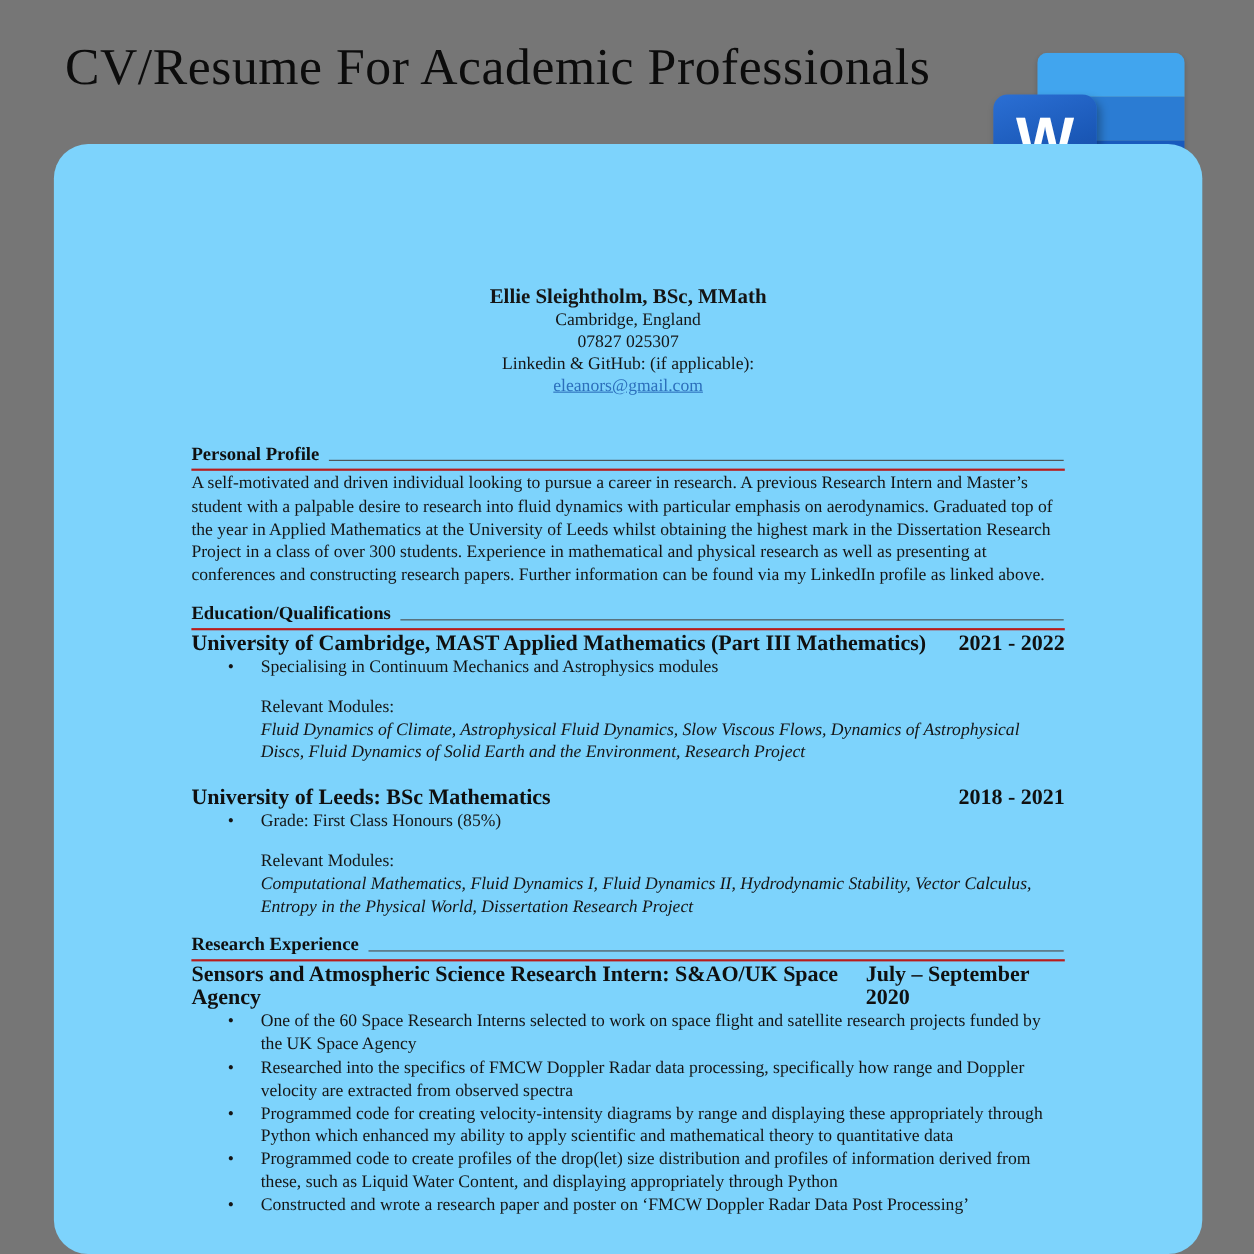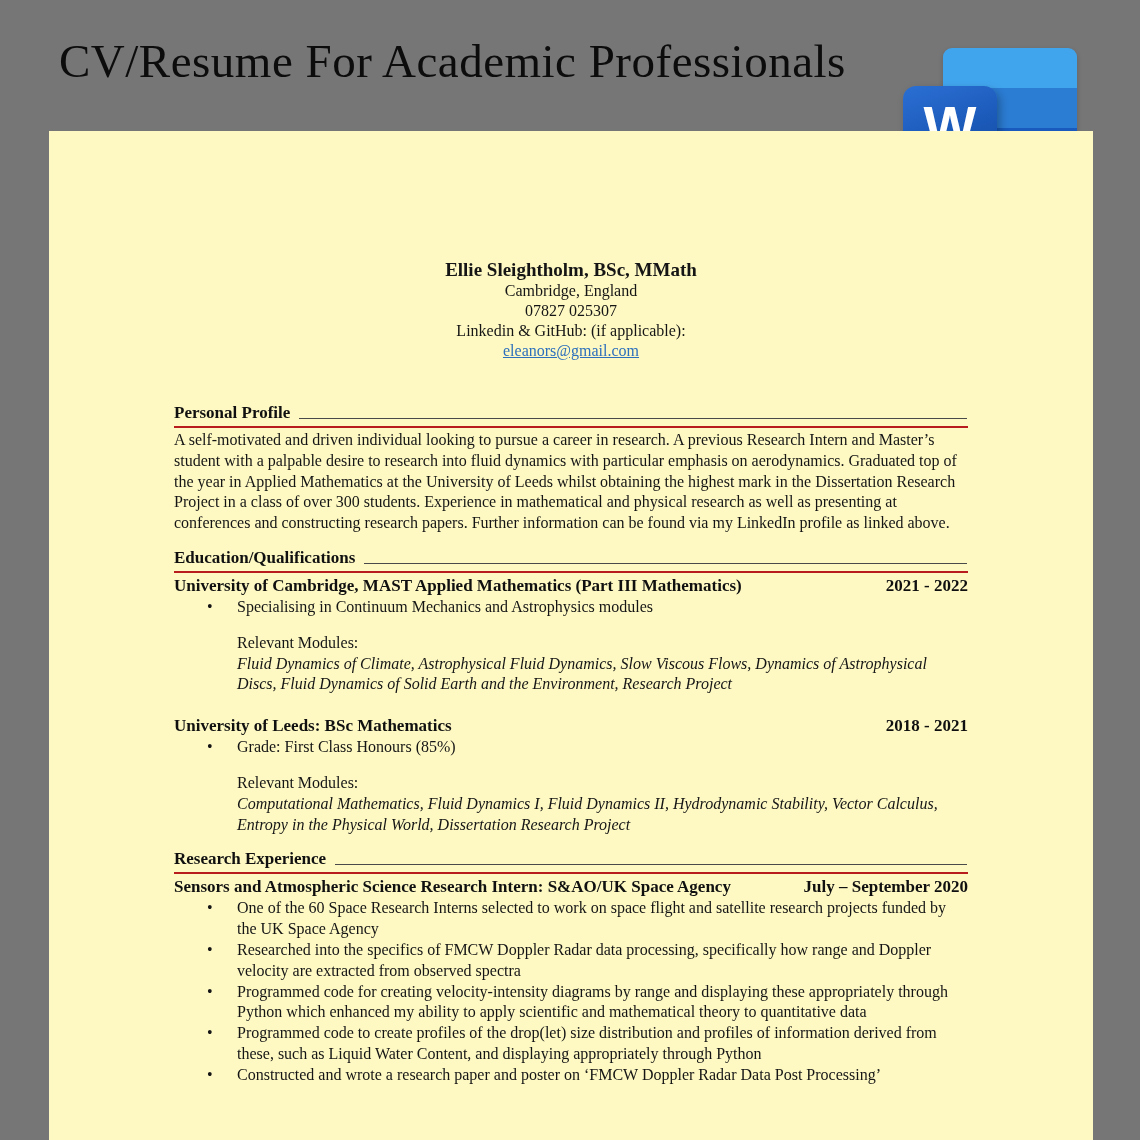--- a/index.html
+++ b/index.html
@@ -32,43 +32,43 @@
     display:flex;align-items:center;justify-content:center;
   }
   .logo-tile span{
     color:#fff;font-family:"Liberation Sans",sans-serif;
     font-weight:700;font-size:56px;line-height:1;transform:translateY(-2px);
   }
 
   
   .doc-page{
     position:absolute;left:49px;top:131px;width:1044px;height:1009px;
-    background:#fef9c3;box-sizing:border-box;
-    padding:128px 125px 0 125px;color:#151515;
+    background:#7dd3fc;box-sizing:border-box;
+    padding:128px 125px 0 125px;color:#151515;border-radius:31px;
   }
 
   .contact{text-align:center;}
   .contact .name{font-size:19px;font-weight:bold;line-height:22px;}
   .contact .line{font-size:16px;line-height:20px;}
   .contact a{color:#2c6fbc;text-decoration:underline;}
 
   .section{margin-top:14px;}
   .section-first{margin-top:42px;}
   .sec-head{
     display:flex;align-items:flex-end;
     border-bottom:2px solid #b91c1c;padding-bottom:3px;
   }
   .sec-title{font-size:17px;font-weight:bold;line-height:20px;white-space:nowrap;color:#101010;}
   .leader{flex:1;border-bottom:1.3px solid #4a4a4a;margin:0 1px 4px 9px;height:0;}
 
   .paragraph{margin-top:2px;font-size:16px;line-height:20.8px;text-align:left;}
 
   .entry-head{
     margin-top:2px;display:flex;justify-content:space-between;align-items:flex-end;
-    font-size:17px;font-weight:bold;line-height:21px;color:#101010;
+    font-size:20px;font-weight:bold;line-height:21px;color:#101010;
   }
   .entry-gap{margin-top:20px;}
   .bullets{margin-top:1px;}
   .bullet{display:flex;font-size:16px;line-height:20.8px;}
   .bullet .dot{flex:none;width:30px;padding-left:33px;}
   .bullet .btxt{flex:1;}
 
   .modules{margin:15px 0 0 63px;font-size:16px;line-height:20.8px;}
   .modules .list{font-style:italic;}
 </style>

